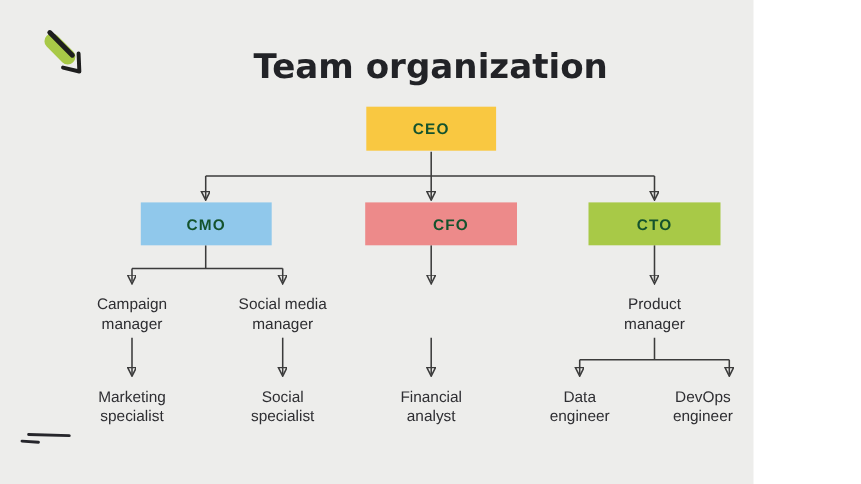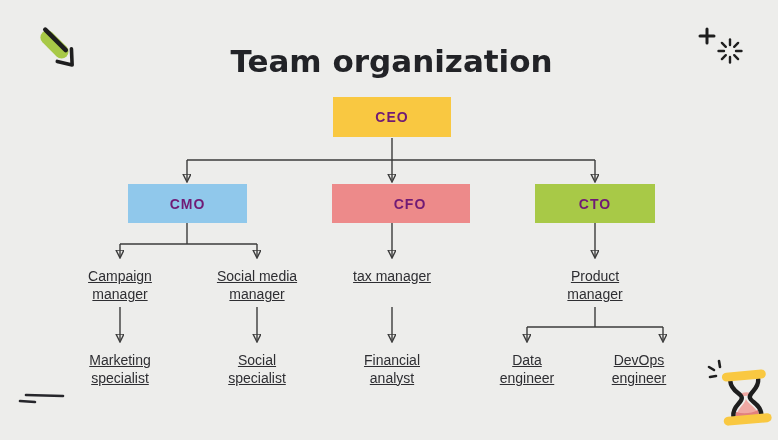--- a/index.html
+++ b/index.html
@@ -1,49 +1,49 @@
 <!DOCTYPE html>
 <html><head>
 <meta charset="utf-8">
 <style>
   html,body{margin:0;padding:0;}
   #slide{
     position:relative;
-    width:778px;height:440px;
+    width:685px;height:440px;
     background:#EDEDEB;
     overflow:hidden;
     font-family:"Liberation Sans", sans-serif;
   }
   
   .title{
     position:absolute;left:0;top:42px;width:783px;
     text-align:center;
     font-family:"DejaVu Sans", sans-serif;
     font-weight:bold;font-size:31px;line-height:38px;
     color:#222327;letter-spacing:0px;
   }
   
   .node{
     position:absolute;
     display:flex;align-items:center;justify-content:center;
     font-weight:bold;font-size:14px;letter-spacing:1px;
-    color:#701a75;
+    color:#14532d;
   }
   .node-ceo{left:333px;top:97px;width:118px;height:40px;}
   .node-cmo{left:128px;top:184px;width:119px;height:39px;}
   .node-cfo{left:332px;top:184px;width:120px;height:39px;}
   .node-cto{left:535px;top:184px;width:120px;height:39px;}
   
   .role{
     position:absolute;width:150px;
     text-align:center;
     font-size:14px;line-height:17.5px;
     color:#2E2E32;
   }
-  .role span{display:block;text-decoration:underline;}
+  .role span{display:block;}
   .role-campaign{left:45px;top:268px;}
   .role-social{left:182px;top:268px;}
   .role-treasury{left:317px;top:268px;}
   .role-product{left:520px;top:268px;}
   .role-marketing{left:45px;top:352px;}
   .role-design{left:182px;top:352px;}
   .role-financial{left:317px;top:352px;}
   .role-data{left:452px;top:352px;}
   .role-devops{left:564px;top:352px;}
   
@@ -105,21 +105,20 @@
 
   <div class="role role-campaign">
     <span>Campaign</span>
     <span>manager</span>
   </div>
   <div class="role role-social">
     <span>Social media</span>
     <span>manager</span>
   </div>
   <div class="role role-treasury">
-    <span>tax manager</span>
   </div>
   <div class="role role-product">
     <span>Product</span>
     <span>manager</span>
   </div>
   <div class="role role-marketing">
     <span>Marketing</span>
     <span>specialist</span>
   </div>
   <div class="role role-design">

